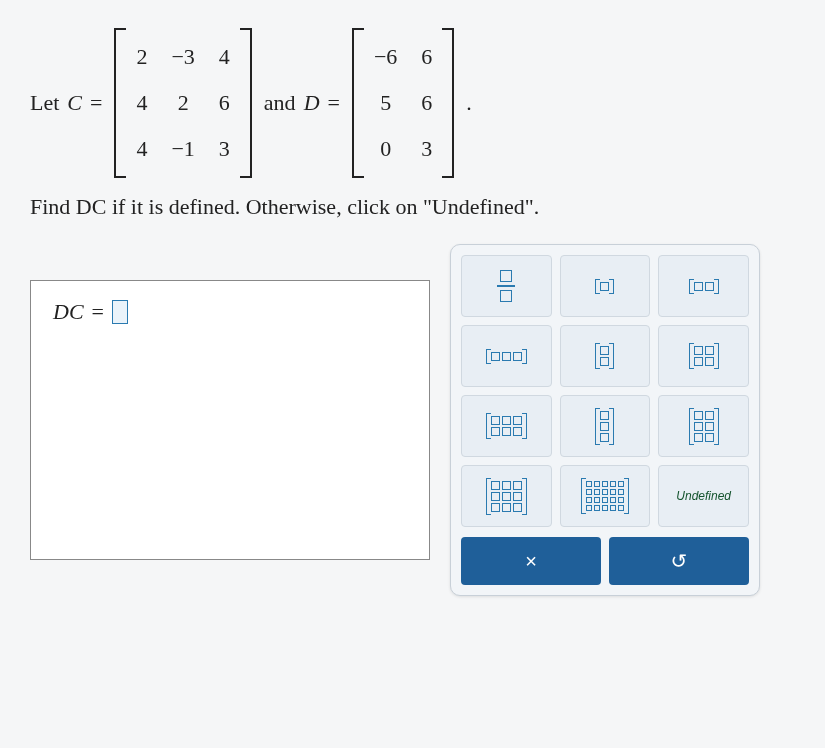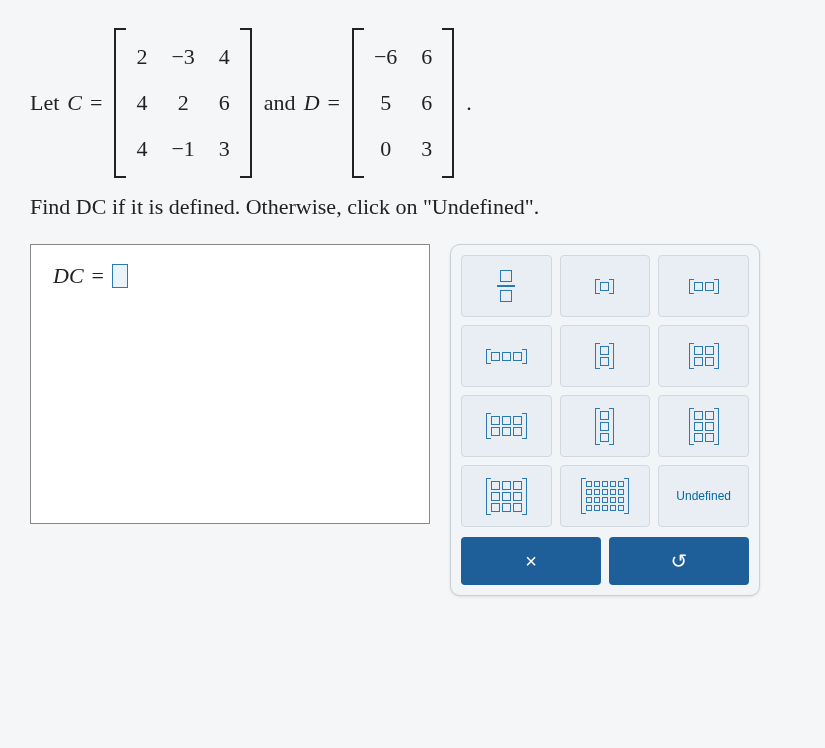--- a/index.html
+++ b/index.html
@@ -23,42 +23,42 @@
     .matrix::before, .matrix::after {
       content: "";
       position: absolute; top: 0; bottom: 0; width: 10px;
       border: 2px solid #222;
     }
     .matrix::before { left: 0; border-right: none; }
     .matrix::after { right: 0; border-left: none; }
     .mtable { border-collapse: collapse; }
     .mtable td { text-align: center; padding: 10px 12px; font-size: 22px; }
     .instruction { margin-top: 16px; font-size: 22px; }
-    .work-area { display: flex; gap: 20px; margin-top: 24px; align-items: flex-start; }
+    .work-area { display: flex; gap: 20px; margin-top: 24px; align-items: center; }
     .answer-box {
       border: 1px solid #888; width: 400px; height: 280px;
       padding: 18px 22px; font-size: 22px; background: #fff;
     }
     .answer-line { display: flex; align-items: center; gap: 8px; }
     .placeholder-box {
       width: 16px; height: 24px; border: 1.5px solid #2a7ab0;
       background: #eaf3fa; display: inline-block;
     }
     .palette-wrap {
       background: #f2f5f8; border: 1px solid #c8d0d8; border-radius: 10px;
       padding: 10px; width: 310px;
       box-shadow: 0 1px 3px rgba(0,0,0,0.1);
     }
     .pgrid { display: grid; grid-template-columns: repeat(3, 1fr); gap: 8px; margin-bottom: 10px; }
     .pbtn {
       background: #e8eef4; border: 1px solid #d0d8e0; border-radius: 4px;
       height: 62px; display: flex; align-items: center; justify-content: center;
       cursor: pointer; color: #2a7ab0;
     }
-    .undef { font-family: Arial, sans-serif; font-size: 12px; color: #0369a1; }
+    .undef { font-family: Arial, sans-serif; font-size: 12px; color: #14532d; font-style: italic; }
     .action-row { display: flex; gap: 8px; }
     .action-btn {
       flex: 1; background: #1f5f99; color: #fff; border: none; border-radius: 4px;
       height: 48px; display: flex; align-items: center; justify-content: center;
       font-size: 20px; cursor: pointer;
     }
     
     .ic-frac { display:flex; flex-direction:column; align-items:center; gap:3px;}
     .ic-frac .sq{ width:12px; height:12px; border:1.5px solid #2a7ab0;}
     .ic-frac .bar{ width:18px; height:1.5px; background:#2a7ab0;}

